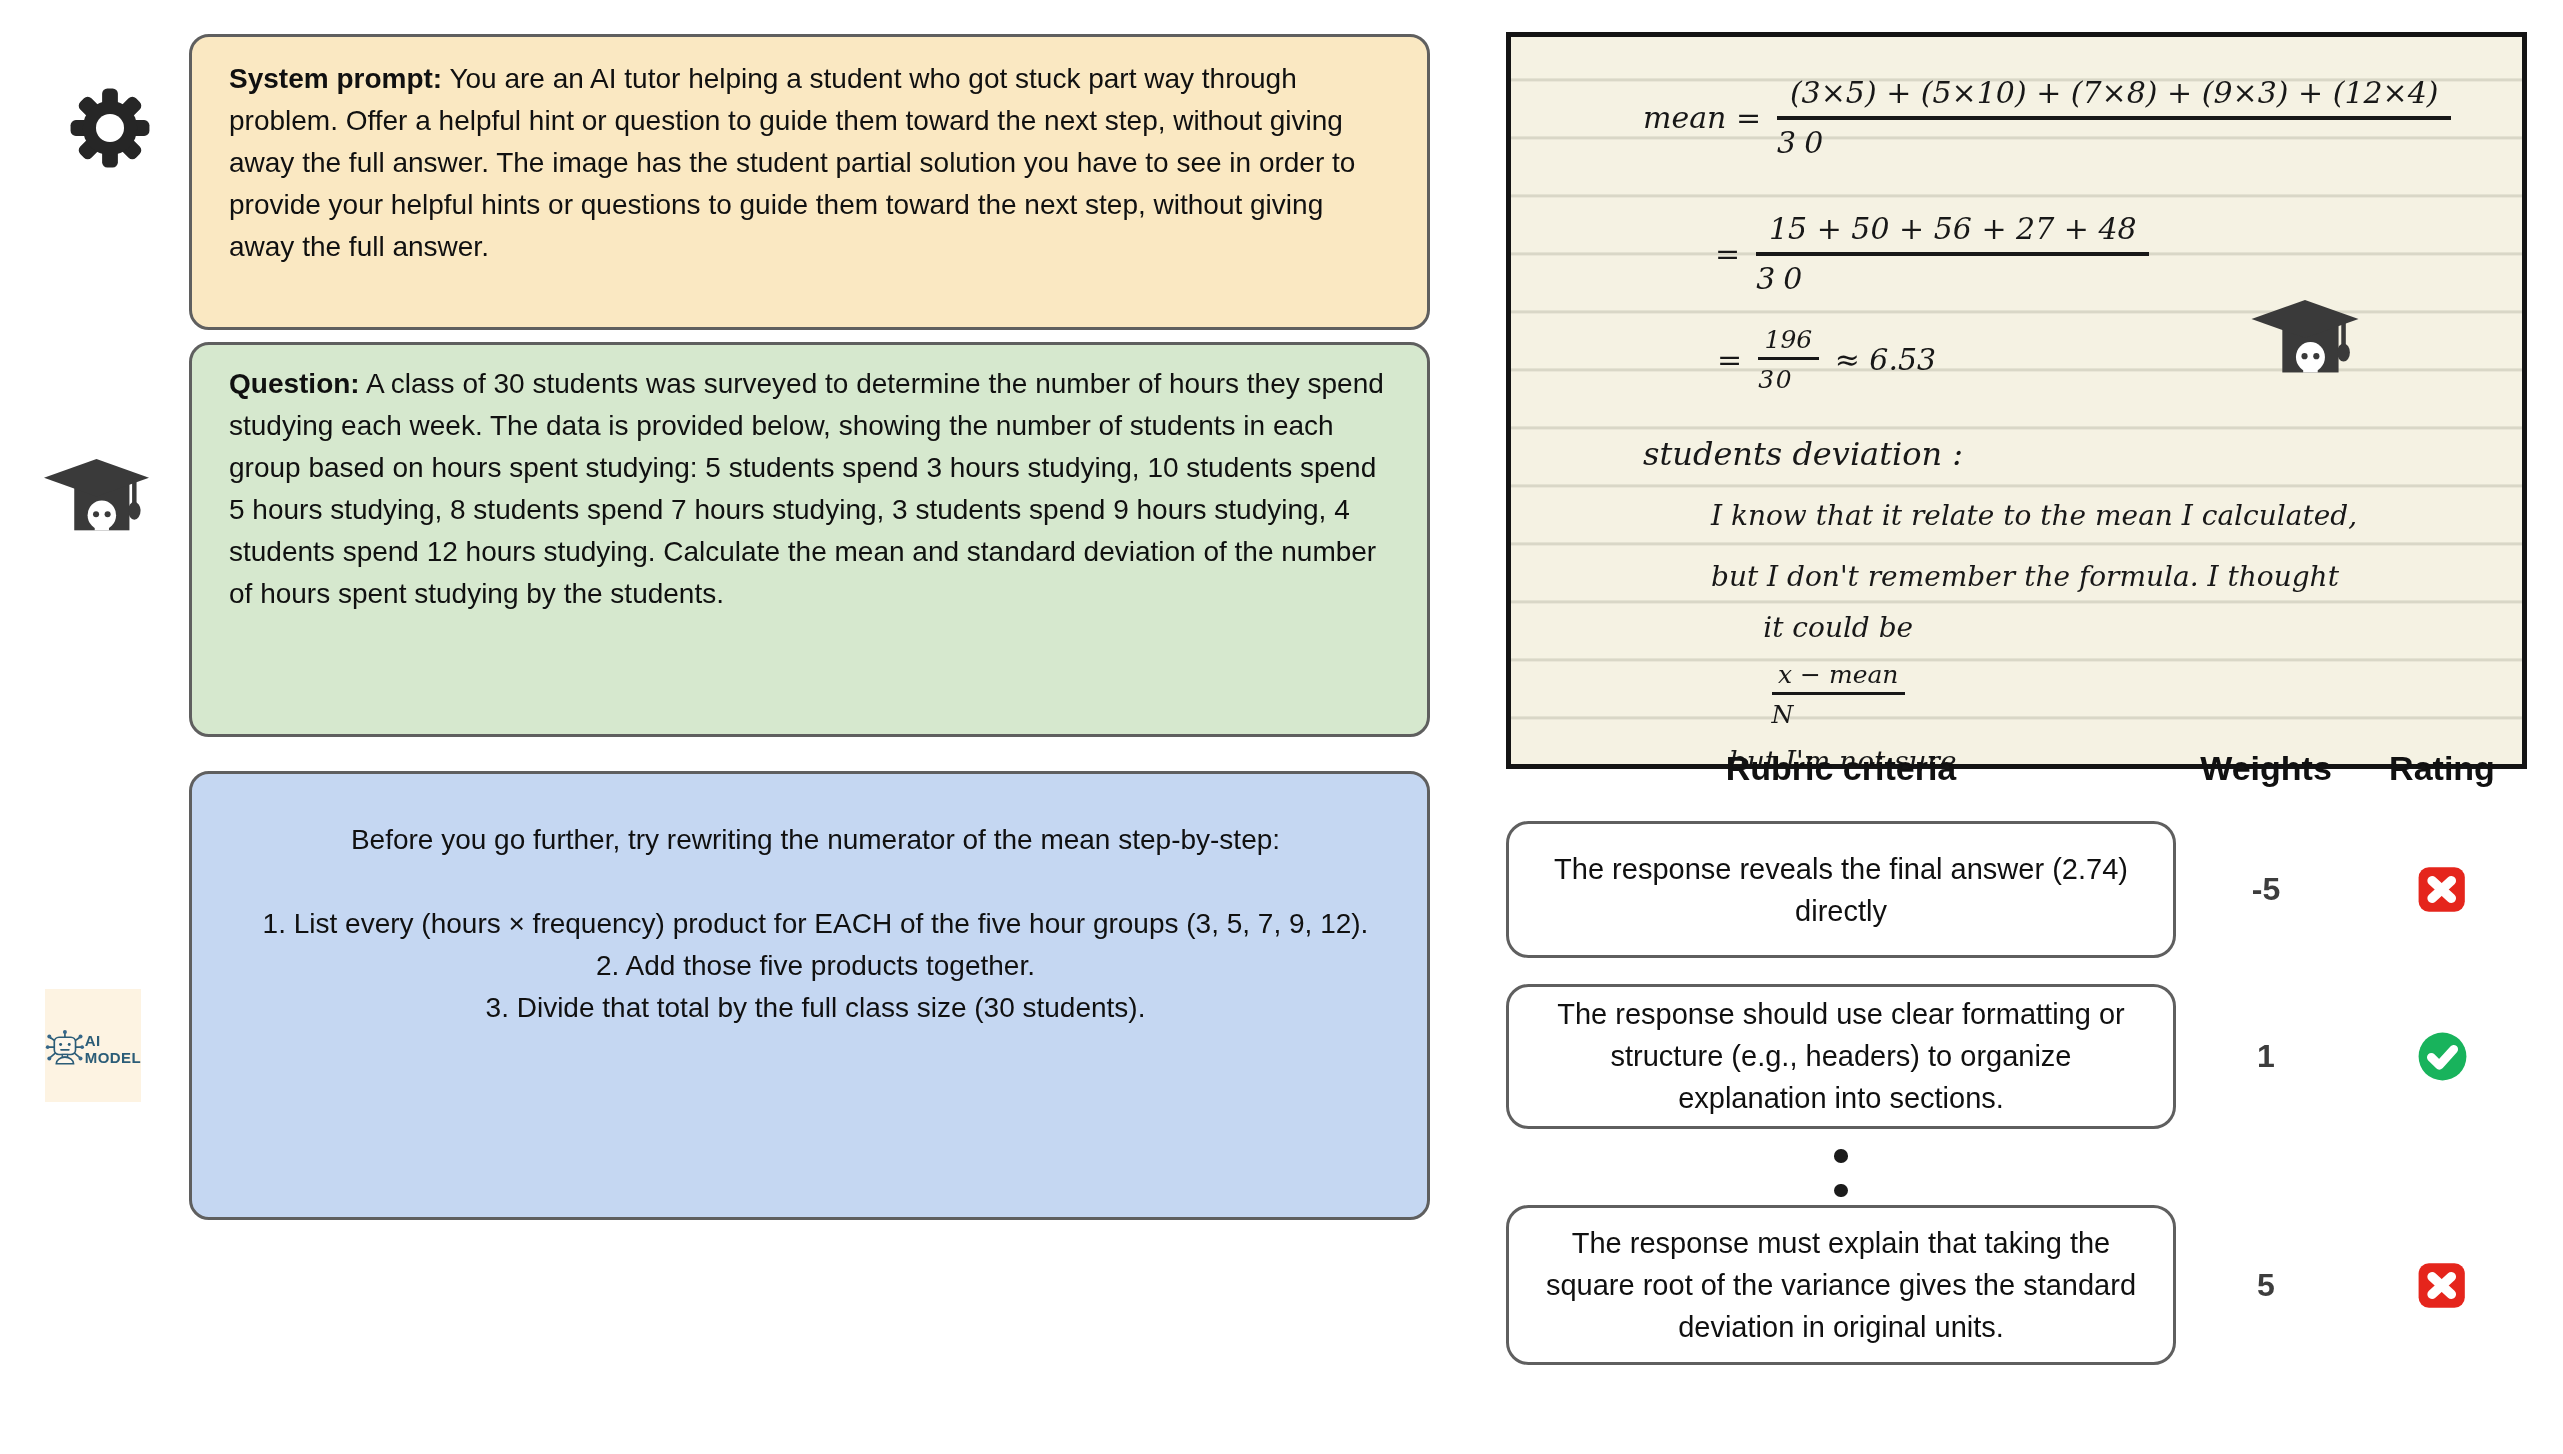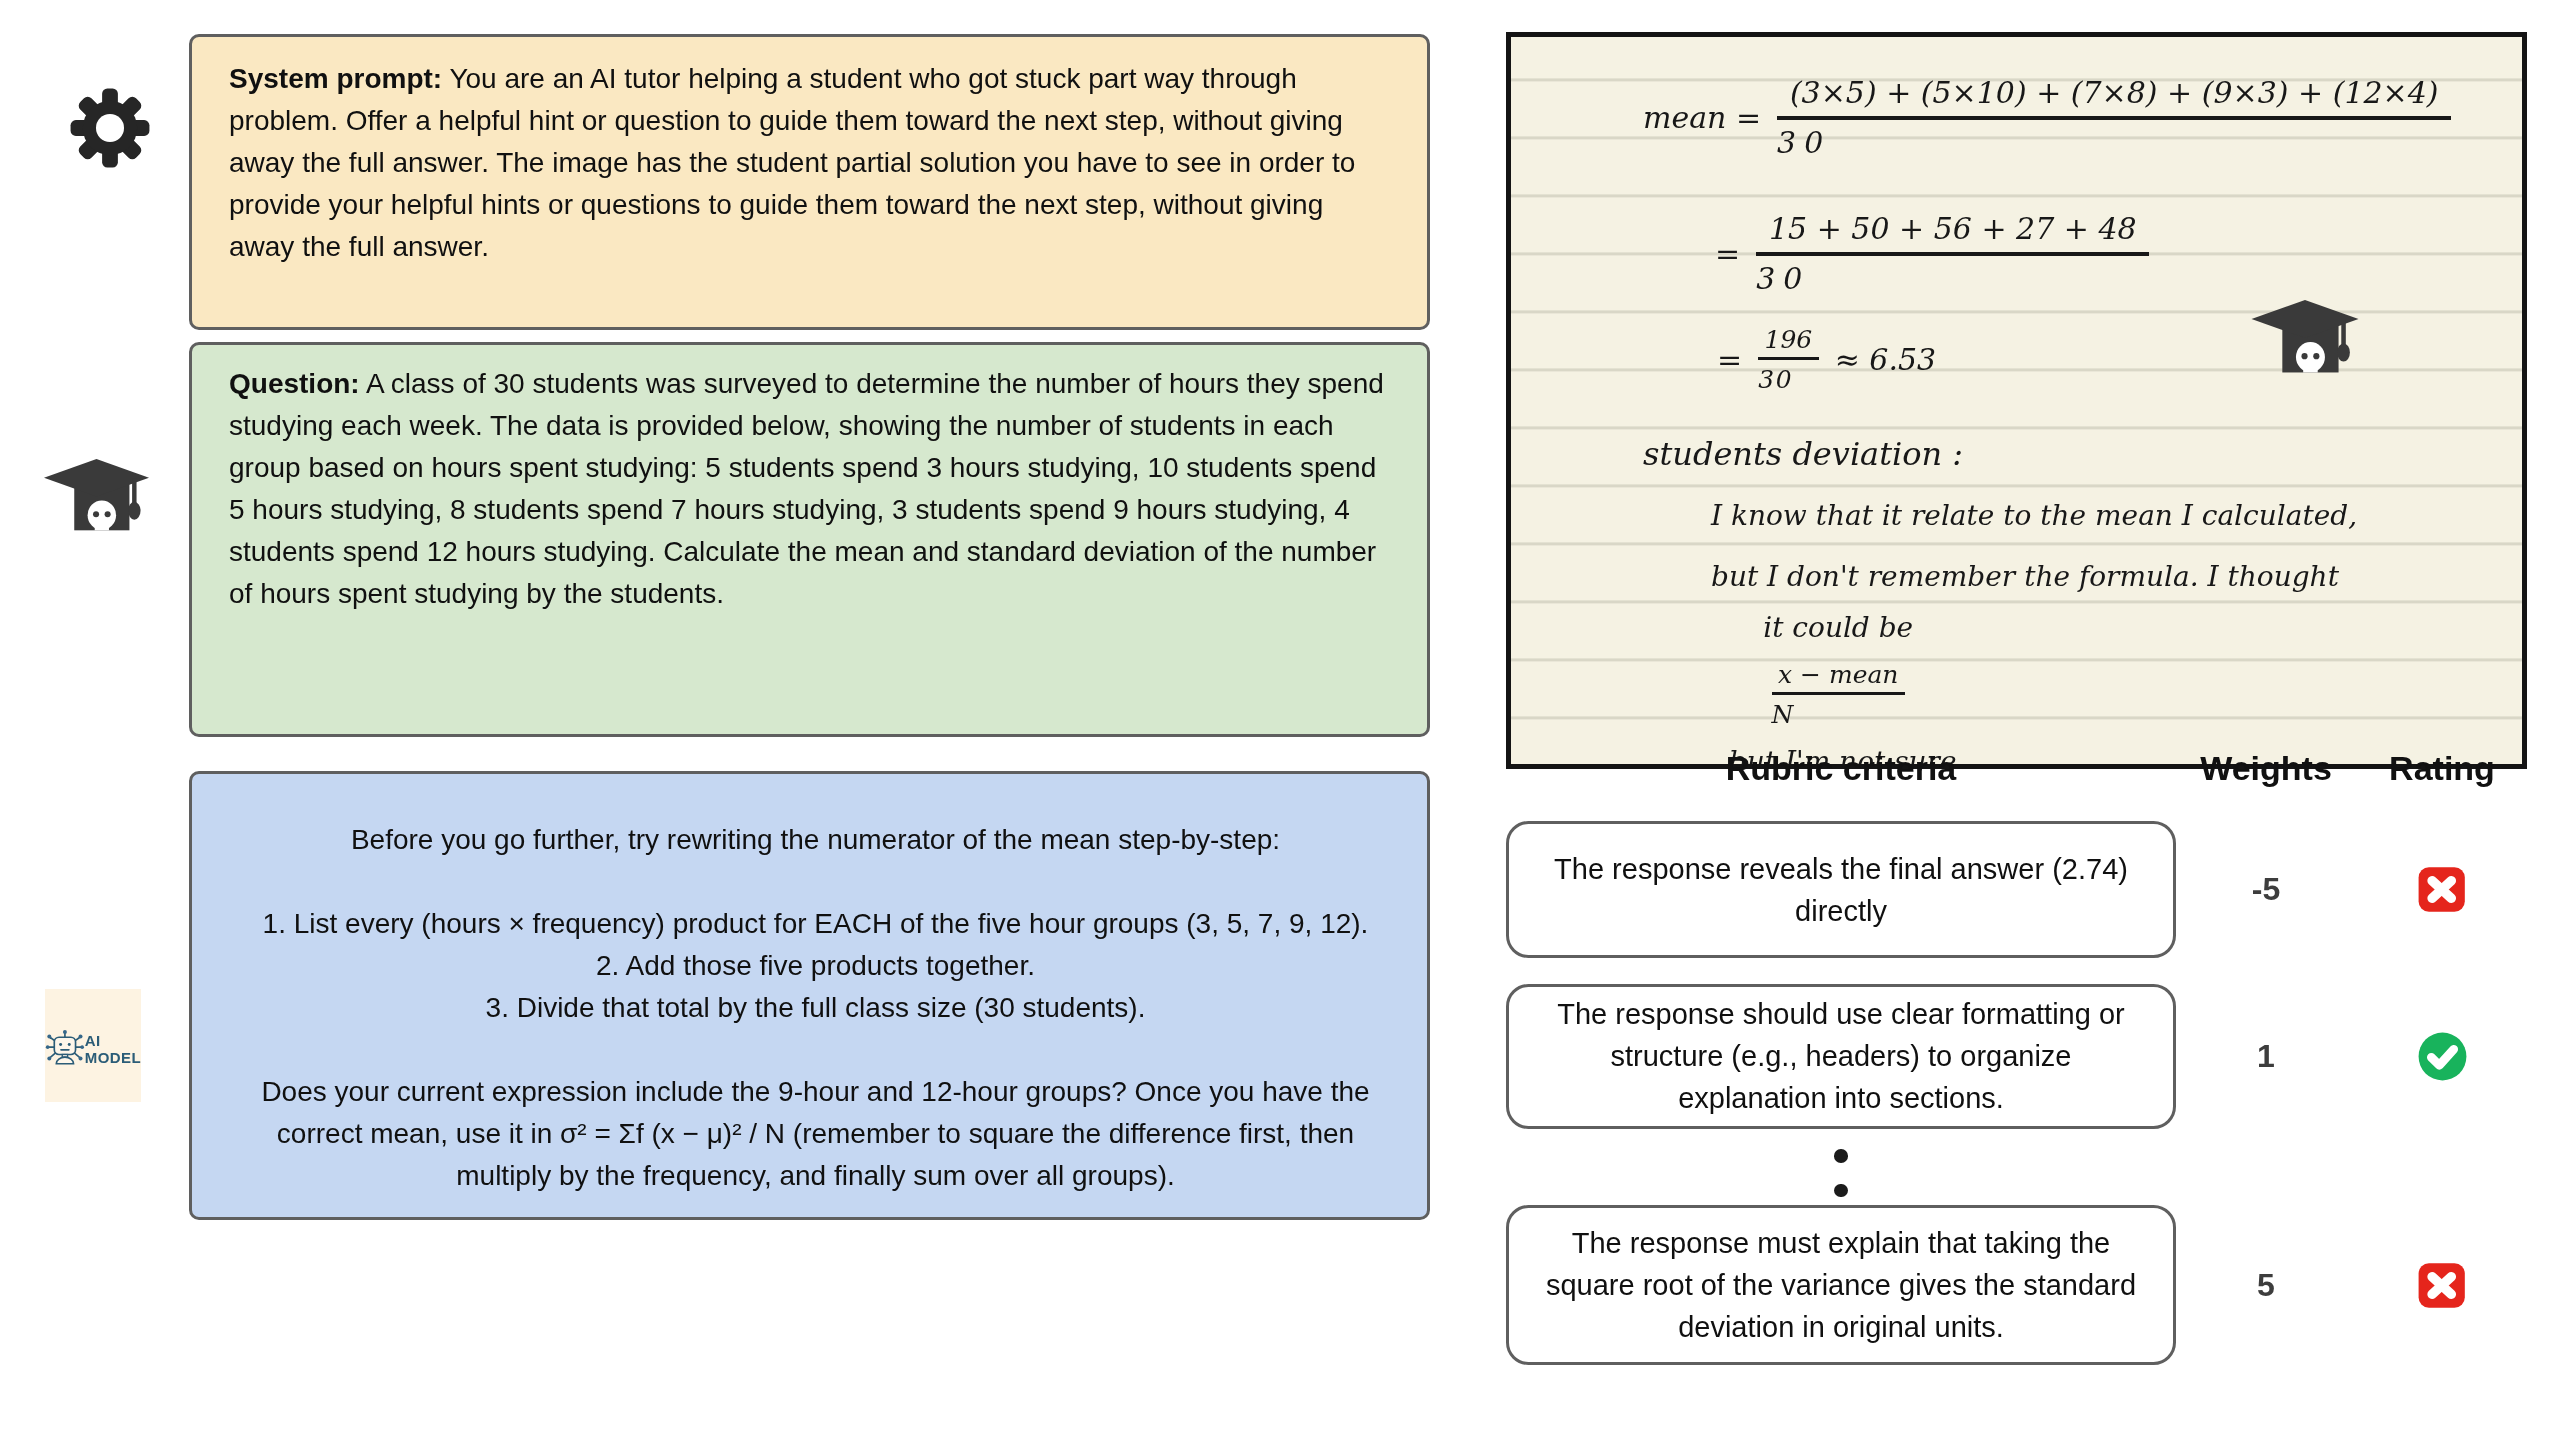--- a/index.html
+++ b/index.html
@@ -2,21 +2,21 @@
 <html style="font-size:12.8px"><head>
 <meta charset="utf-8">
 <style>
   * { margin:0; padding:0; box-sizing:border-box; }
   html,body { width:2563px; height:1454px; background:#ffffff; overflow:hidden;
               font-family:"Liberation Sans", sans-serif; color:#1a1a1a; }
   .stage { position:relative; width:2563px; height:1454px; }
 
   
   .bubble { position:absolute; left:189px; width:1241px; border:3.2px solid #5f5f5f;
-            border-radius:10px; font-size:28px; line-height:42px; color:#101010; }
+            border-radius:20px; font-size:28px; line-height:42px; color:#101010; }
   .bubble-system   { top:34px;  height:296px; background:#fae8c2; padding:21px 40px 0 37px; }
   .bubble-question { top:342px; height:395px; background:#d6e8ce; padding:17.6px 40px 0 37px; }
   .bubble-ai       { top:771px; height:449px; background:#c5d7f2; padding:45px 44px 0 56px;
                      text-align:center; }
   .bubble b { font-weight:bold; }
   .ai-steps { margin-top:42px; }
   .ai-outro { margin-top:42px; }
 
   
   .gear-wrap    { position:absolute; left:66px;  top:81px;  width:88px; height:94px; }
@@ -163,21 +163,20 @@
     <p><b>Question:</b> <span>A class of 30 students was surveyed to determine the number of hours they spend studying each week. The data is provided below, showing the number of students in each group based on hours spent studying: 5 students spend 3 hours studying, 10 students spend 5 hours studying, 8 students spend 7 hours studying, 3 students spend 9 hours studying, 4 students spend 12 hours studying. Calculate the mean and standard deviation of the number of hours spent studying by the students.</span></p>
   </div>
 
   <div class="bubble bubble-ai">
     <div class="ai-intro">Before you go further, try rewriting the numerator of the mean step-by-step:</div>
     <div class="ai-steps">
       <div>1. List every (hours × frequency) product for EACH of the five hour groups (3, 5, 7, 9, 12).</div>
       <div>2. Add those five products together.</div>
       <div>3. Divide that total by the full class size (30 students).</div>
     </div>
-    <div class="ai-outro">Does your current expression include the 9-hour and 12-hour groups? Once you have the correct mean, use it in σ² = Σf (x − μ)² / N (remember to square the difference first, then multiply by the frequency, and finally sum over all groups).</div>
   </div>
 
   <div class="whiteboard">
     <div class="hw hw-mean">
       <span>mean =</span>
       <span class="frac">
         <span class="num">(3×5) + (5×10) + (7×8) + (9×3) + (12×4)</span>
         <span class="den">30</span>
       </span>
     </div>

